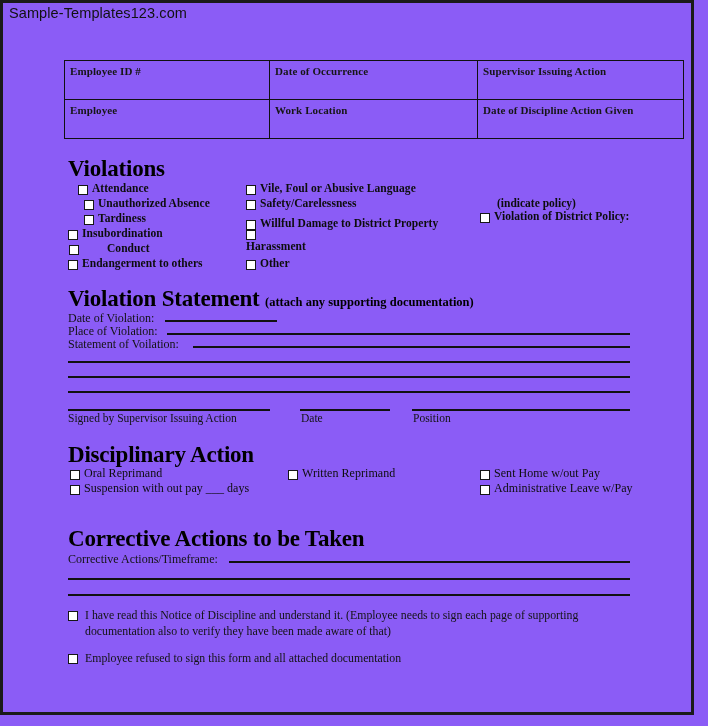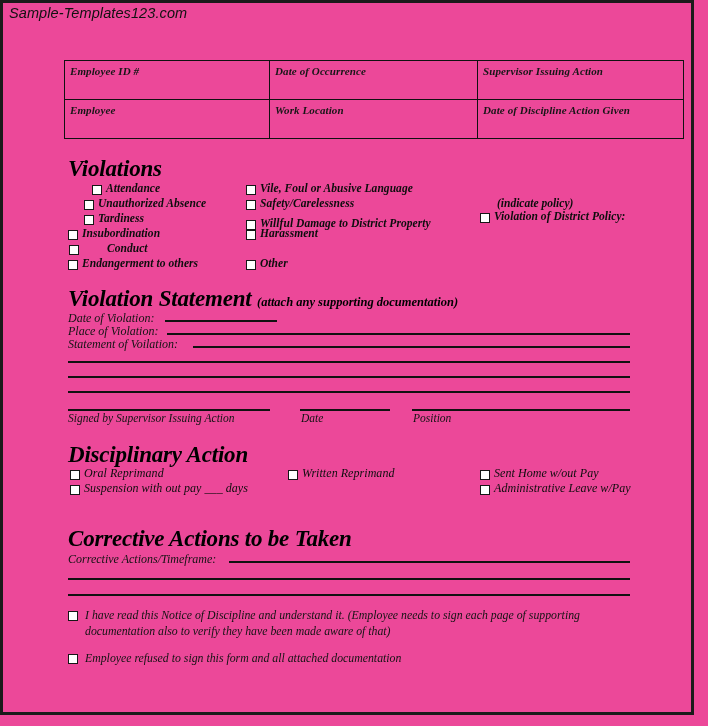--- a/index.html
+++ b/index.html
@@ -9,24 +9,23 @@
     background: #ffffff;
   }
   body {
     font-family: "Liberation Serif", serif;
     color: #000000;
   }
   #page {
     position: relative;
     width: 708px;
     height: 726px;
-    background: #ec4899;
+    background: #8b5cf6;
     overflow: hidden;
     box-sizing: border-box;
-    font-style: italic;
   }
   
   .frame-top {
     position: absolute;
     left: 0; top: 0;
     width: 694px;
     height: 3px;
     background: #1a1a1a;
   }
   .frame-left {
@@ -199,21 +198,21 @@
     <tr>
       <td class="col-a">Employee</td>
       <td class="col-b">Work Location</td>
       <td class="col-c">Date of Discipline Action Given</td>
     </tr>
   </tbody>
     </table>
 
   <div class="heading" style="left:68px; top:156px;">Violations</div>
 
-  <div class="cb-row" style="left:82px; top:182px;padding-left:10px;">
+  <div class="cb-row" style="left:68px; top:182px;padding-left:10px;">
     <span class="cbox"></span>
     <span class="cb-label">Attendance</span>
   </div>
   <div class="cb-row" style="left:84px; top:197px;">
     <span class="cbox"></span>
     <span class="cb-label">Unauthorized Absence</span>
   </div>
   <div class="cb-row" style="left:84px; top:212px;">
     <span class="cbox"></span>
     <span class="cb-label">Tardiness</span>
@@ -236,21 +235,21 @@
     <span class="cb-label">Vile, Foul or Abusive Language</span>
   </div>
   <div class="cb-row" style="left:246px; top:197px;">
     <span class="cbox"></span>
     <span class="cb-label">Safety/Carelessness</span>
   </div>
   <div class="cb-row" style="left:246px; top:217px;">
     <span class="cbox"></span>
     <span class="cb-label">Willful Damage to District Property</span>
   </div>
-  <div class="cb-row" style="left:246px; top:227px;">
+  <div class="cb-row" style="left:246px; top:227px;flex-direction:column;">
     <span class="cbox"></span>
     <span class="cb-label">Harassment</span>
   </div>
   <div class="cb-row" style="left:246px; top:257px;">
     <span class="cbox"></span>
     <span class="cb-label">Other</span>
   </div>
 
   <div class="cb-row" style="left:480px; top:182px;margin-top:28px;">
     <span class="cbox"></span>

